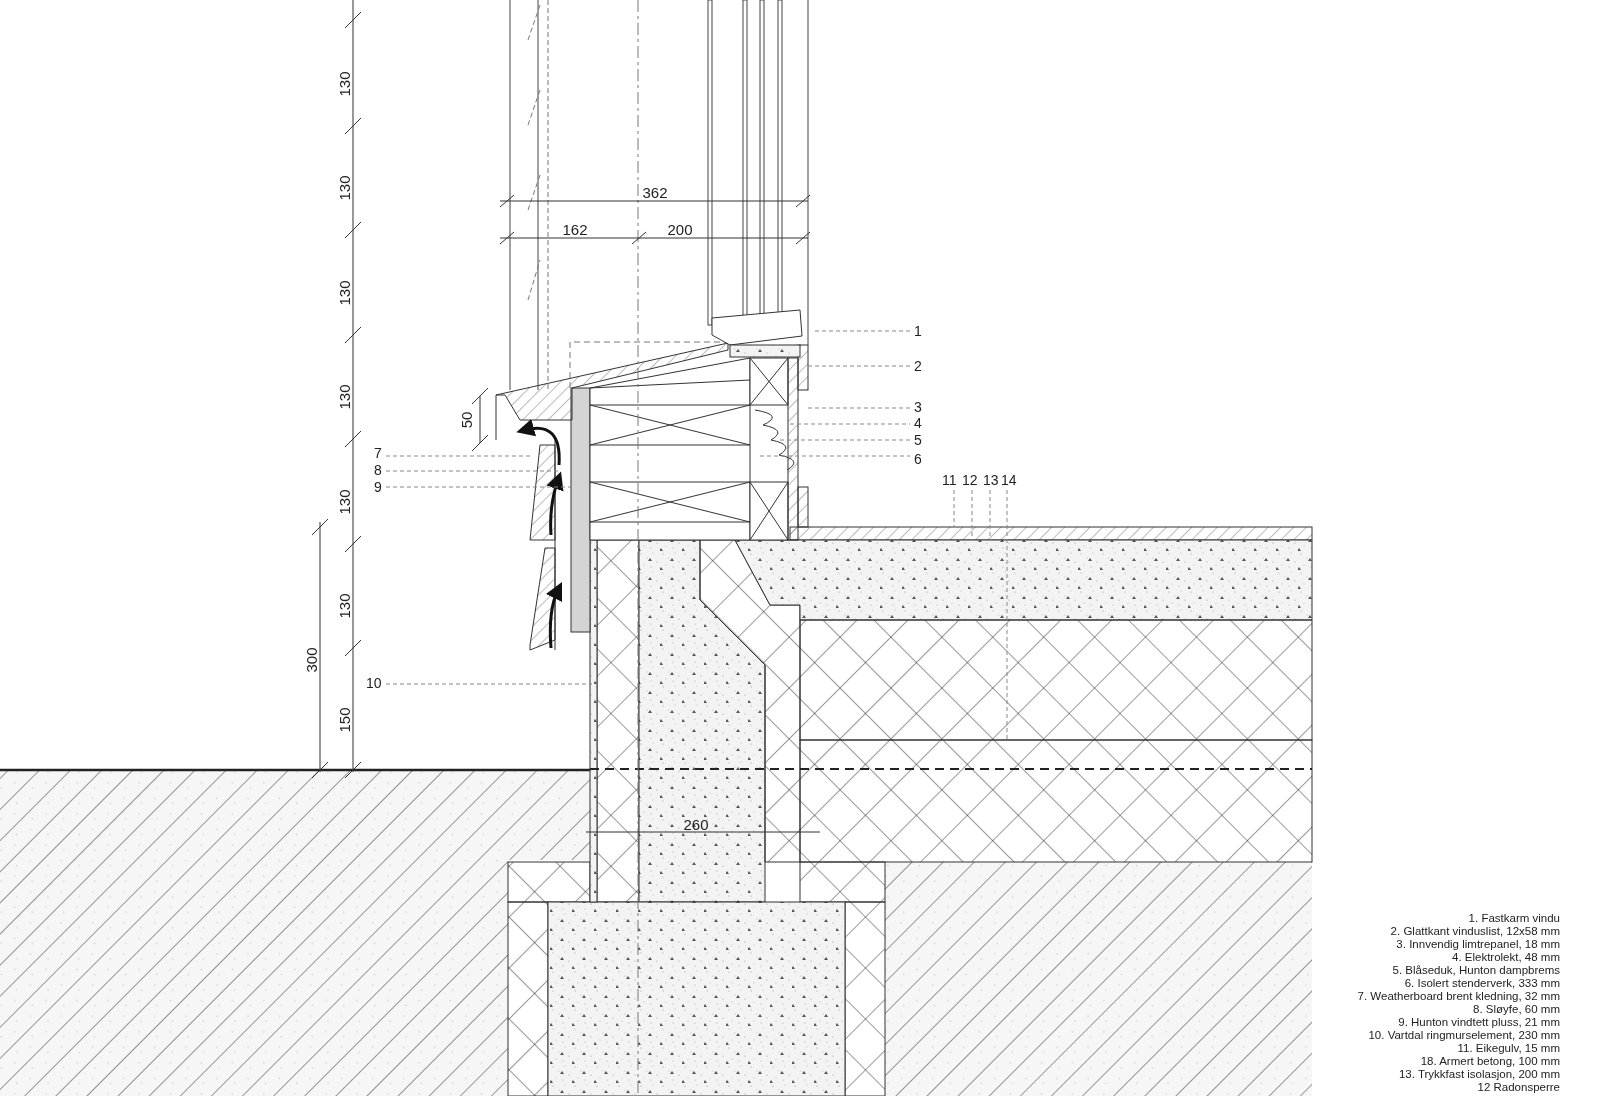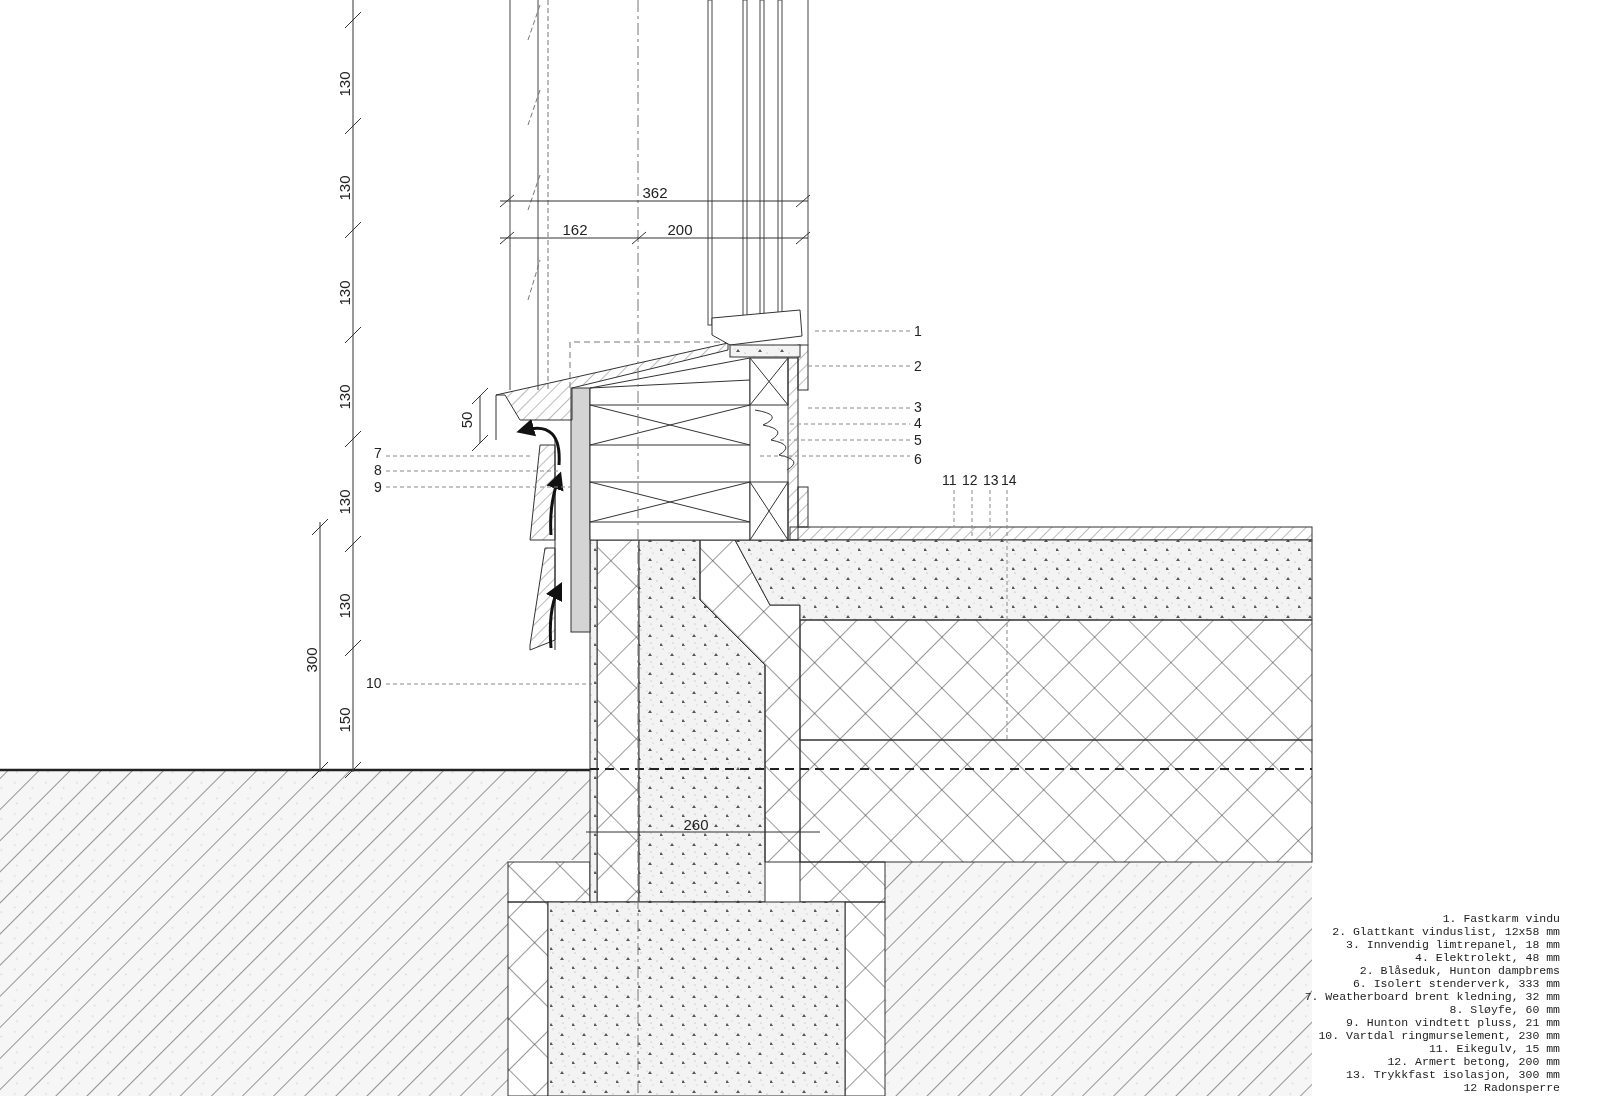--- a/index.html
+++ b/index.html
@@ -3,21 +3,21 @@
 <meta charset="utf-8">
 <style>
   html, body { margin: 0; padding: 0; background: #ffffff; }
   body { width: 1600px; height: 1096px; overflow: hidden; position: relative;
          font-family: "Liberation Sans", sans-serif; color: #222; }
   #drawing { position: absolute; left: 0; top: 0; }
   .dimtext { font-family: "Liberation Sans", sans-serif; font-size: 15px; fill: #222; }
   .calltext { font-family: "Liberation Sans", sans-serif; font-size: 14px; fill: #222; }
   .legend { position: absolute; right: 40px; top: 912px; text-align: right;
             font-family: "Liberation Sans", sans-serif; font-size: 11.5px; line-height: 13px; color: #222; }
-  .legend div { white-space: nowrap; font-family: Liberation Mono, monospace; }
+  .legend div { white-space: nowrap; }
 </style>
 </head>
 <body>
 
 <svg id="drawing" width="1600" height="1096" viewBox="0 0 1600 1096" xmlns="http://www.w3.org/2000/svg">
   <defs>
     <pattern id="diag" patternUnits="userSpaceOnUse" width="22" height="22" patternTransform="rotate(45)">
       <line x1="0" y1="0" x2="0" y2="22" stroke="#333" stroke-width="1"></line>
     </pattern>
     <pattern id="diagSmall" patternUnits="userSpaceOnUse" width="9" height="9" patternTransform="rotate(45)">
@@ -221,23 +221,23 @@
     <text class="calltext" x="983" y="485">13</text>
     <text class="calltext" x="1001" y="485">14</text>
   </g>
 </svg>
 
 <div class="legend">
   <div>1. Fastkarm vindu</div>
   <div>2. Glattkant vinduslist, 12x58 mm</div>
   <div>3. Innvendig limtrepanel, 18 mm</div>
   <div>4. Elektrolekt, 48 mm</div>
-  <div>2. Blåseduk, Hunton dampbrems</div>
+  <div>5. Blåseduk, Hunton dampbrems</div>
   <div>6. Isolert stenderverk, 333 mm</div>
   <div>7. Weatherboard brent kledning, 32 mm</div>
   <div>8. Sløyfe, 60 mm</div>
   <div>9. Hunton vindtett pluss, 21 mm</div>
   <div>10. Vartdal ringmurselement, 230 mm</div>
   <div>11. Eikegulv, 15 mm</div>
-  <div>12. Armert betong, 200 mm</div>
-  <div>13. Trykkfast isolasjon, 300 mm</div>
+  <div>18. Armert betong, 100 mm</div>
+  <div>13. Trykkfast isolasjon, 200 mm</div>
   <div>12  Radonsperre</div>
 </div>
 
 </body></html>

